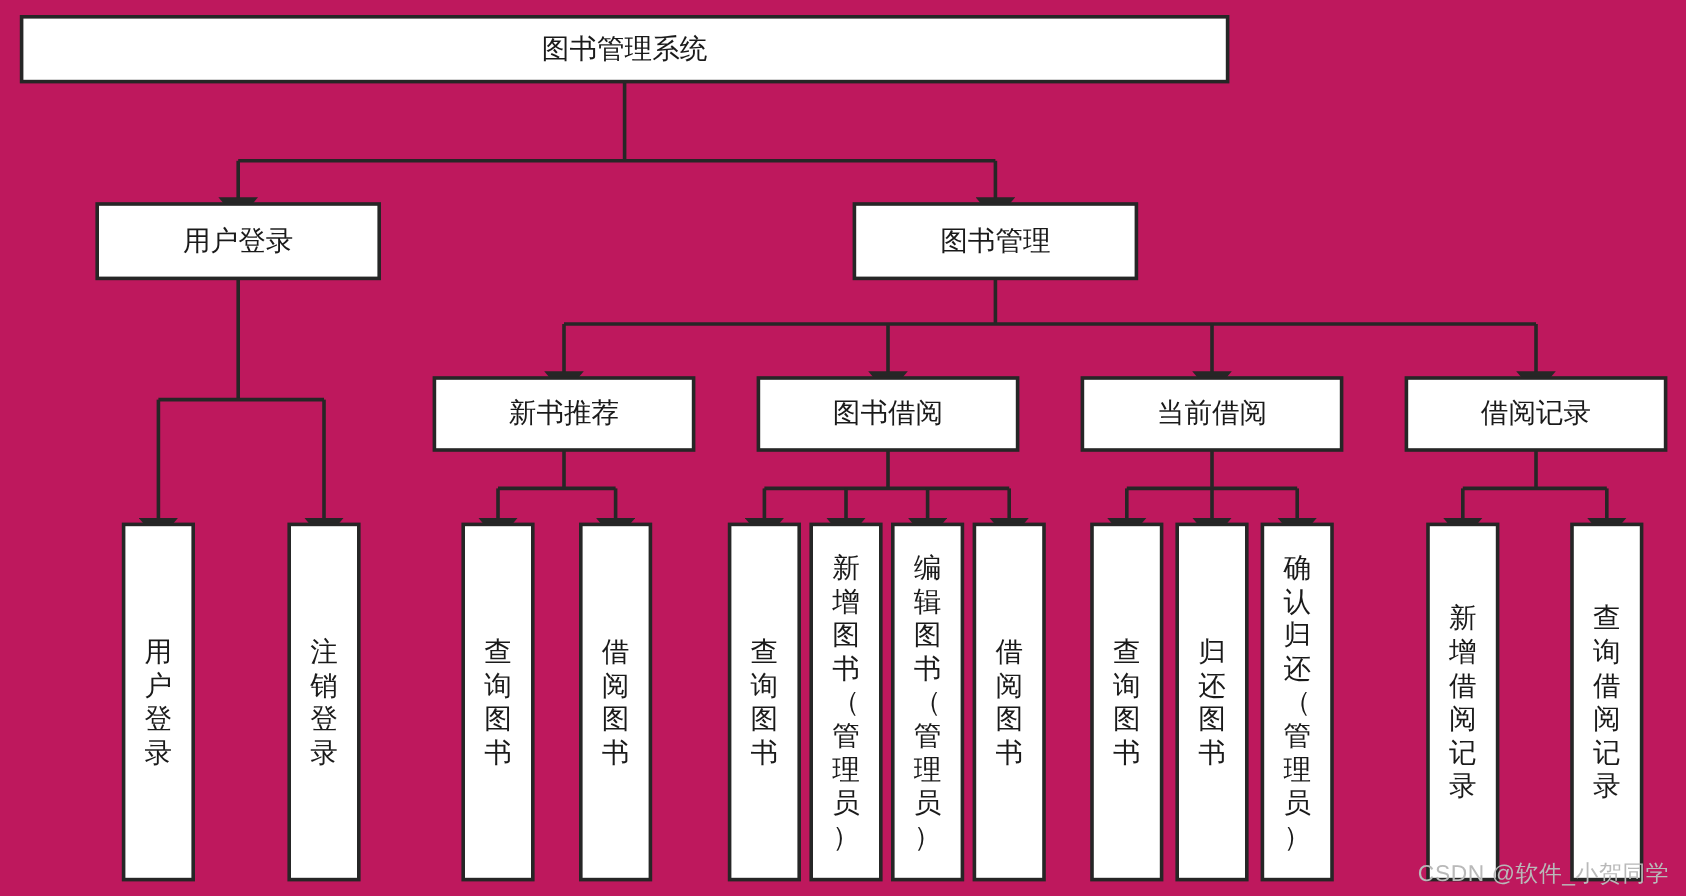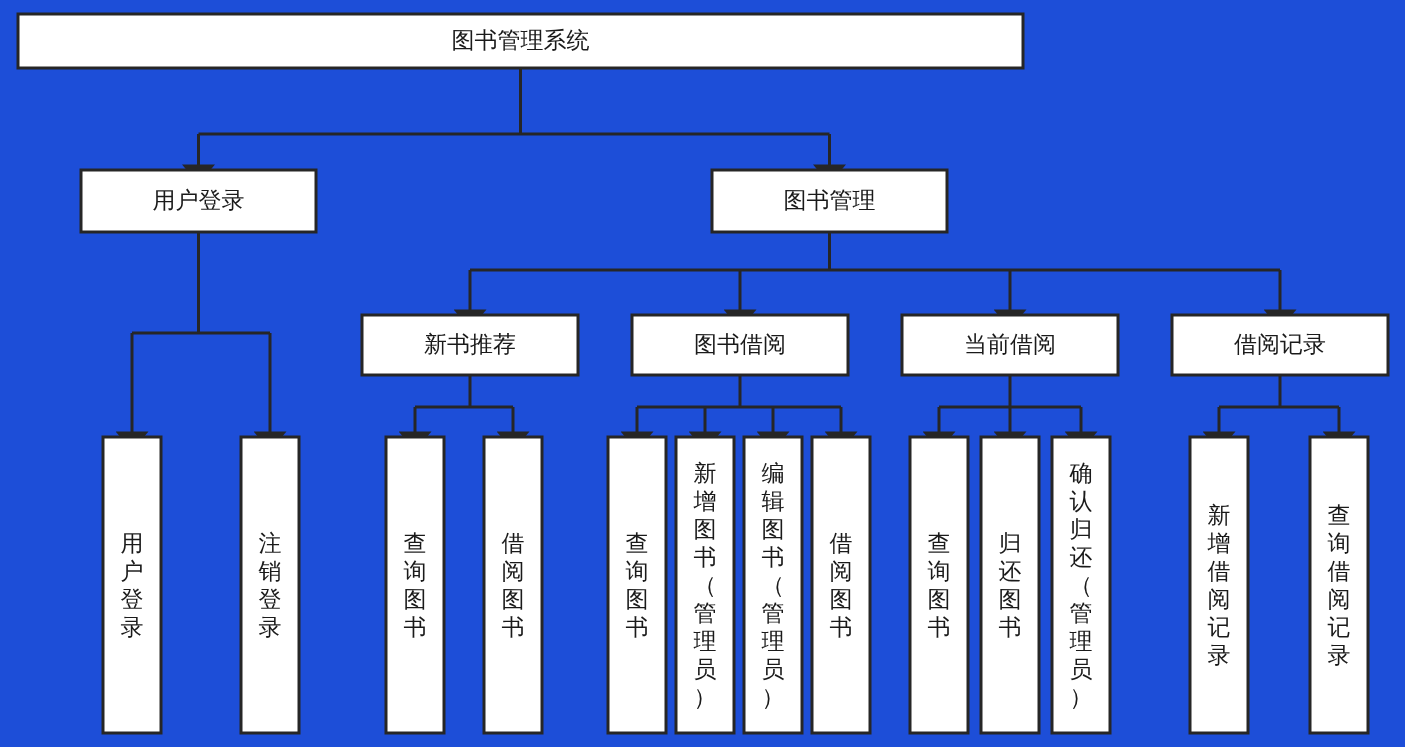--- a/index.html
+++ b/index.html
@@ -7,21 +7,21 @@
     padding: 0;
     background: #ffffff;
   }
   body {
     font-family: "Liberation Sans", "DejaVu Sans", sans-serif;
   }
   #diagram-root {
     position: relative;
     width: 1405px;
     height: 747px;
-    background: #1d4ed8;
+    background: #be185d;
     overflow: hidden;
   }
   svg#flow {
     position: absolute;
     left: 0;
     top: 0;
     width: 1405px;
     height: 747px;
   }
   .node-rect {
@@ -195,13 +195,14 @@
           <rect x="1190" y="437" width="58" height="296" class="node-rect"></rect>
           <text x="1219" class="node-label-vertical" y="522.84"><tspan x="1219" dy="0">新</tspan><tspan x="1219" dy="28">增</tspan><tspan x="1219" dy="28">借</tspan><tspan x="1219" dy="28">阅</tspan><tspan x="1219" dy="28">记</tspan><tspan x="1219" dy="28">录</tspan></text>
         </g>
         <g>
           <rect x="1310" y="437" width="58" height="296" class="node-rect"></rect>
           <text x="1339" class="node-label-vertical" y="522.84"><tspan x="1339" dy="0">查</tspan><tspan x="1339" dy="28">询</tspan><tspan x="1339" dy="28">借</tspan><tspan x="1339" dy="28">阅</tspan><tspan x="1339" dy="28">记</tspan><tspan x="1339" dy="28">录</tspan></text>
         </g>
       </g>
   </svg>
 
+  <div class="watermark">CSDN @软件_小贺同学</div>
 </div>
 
 </body></html>

